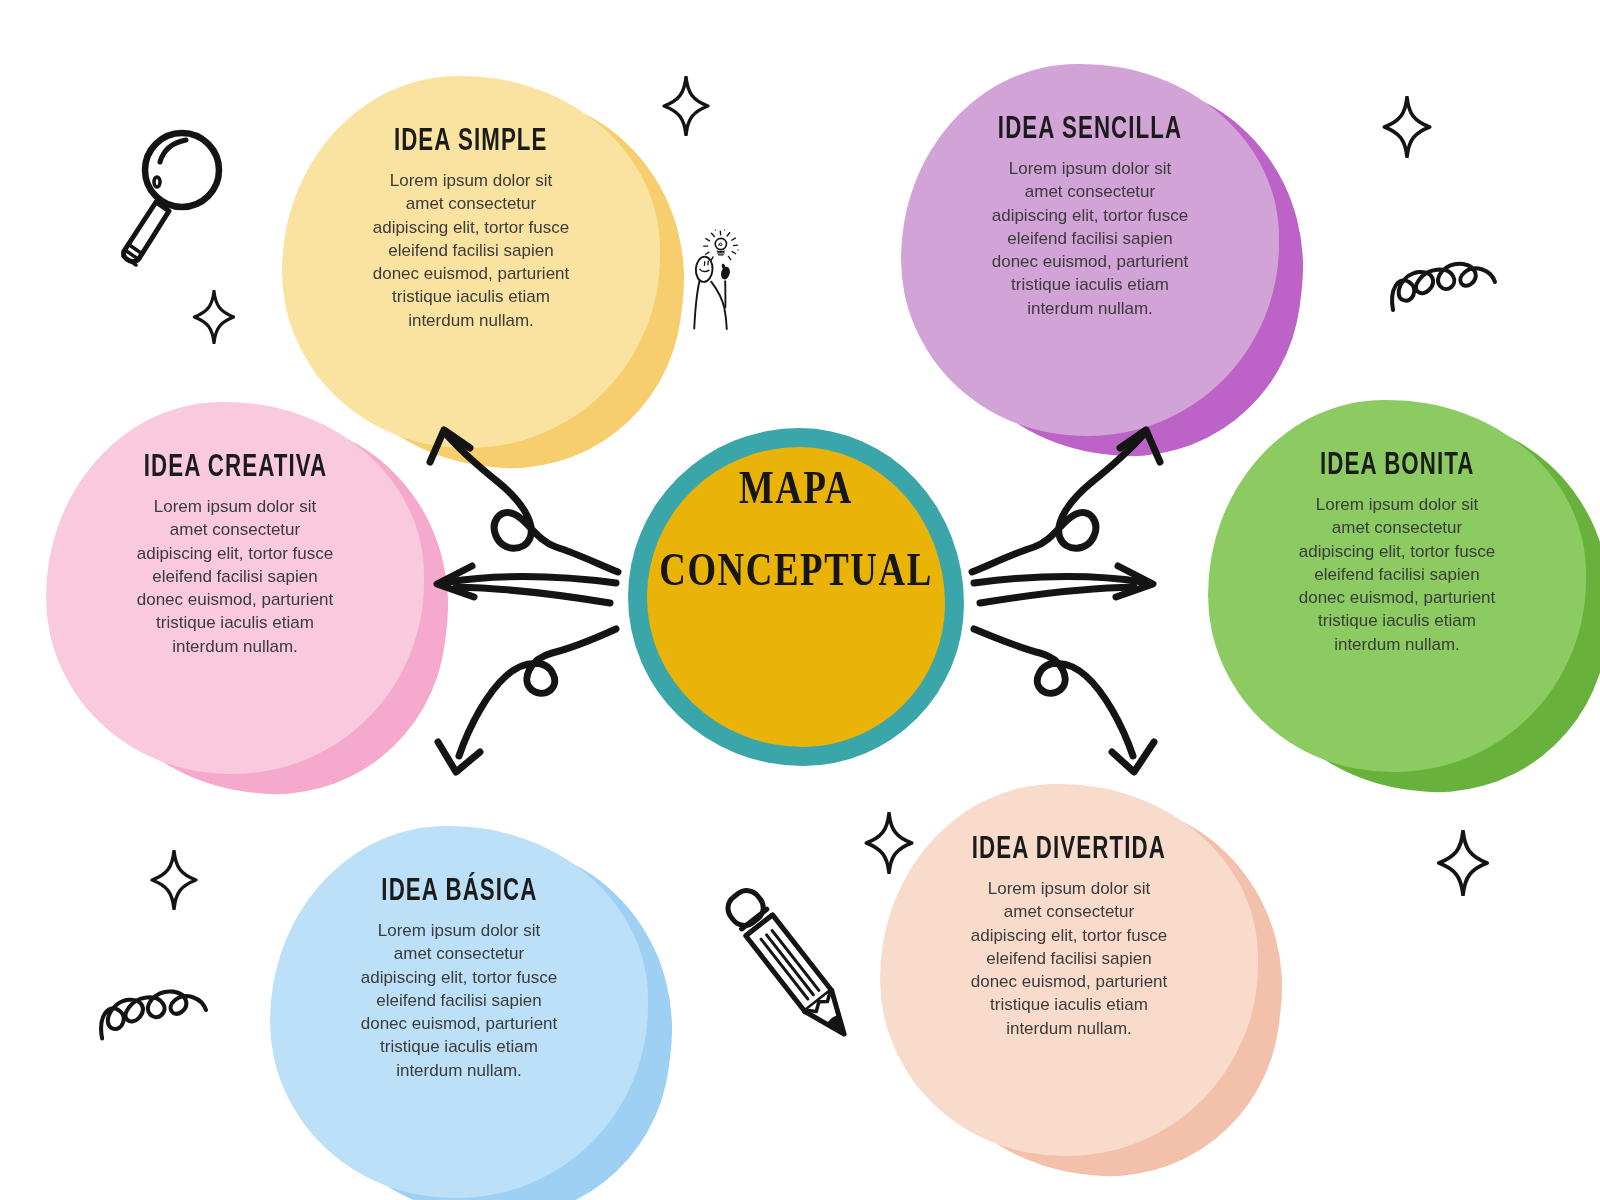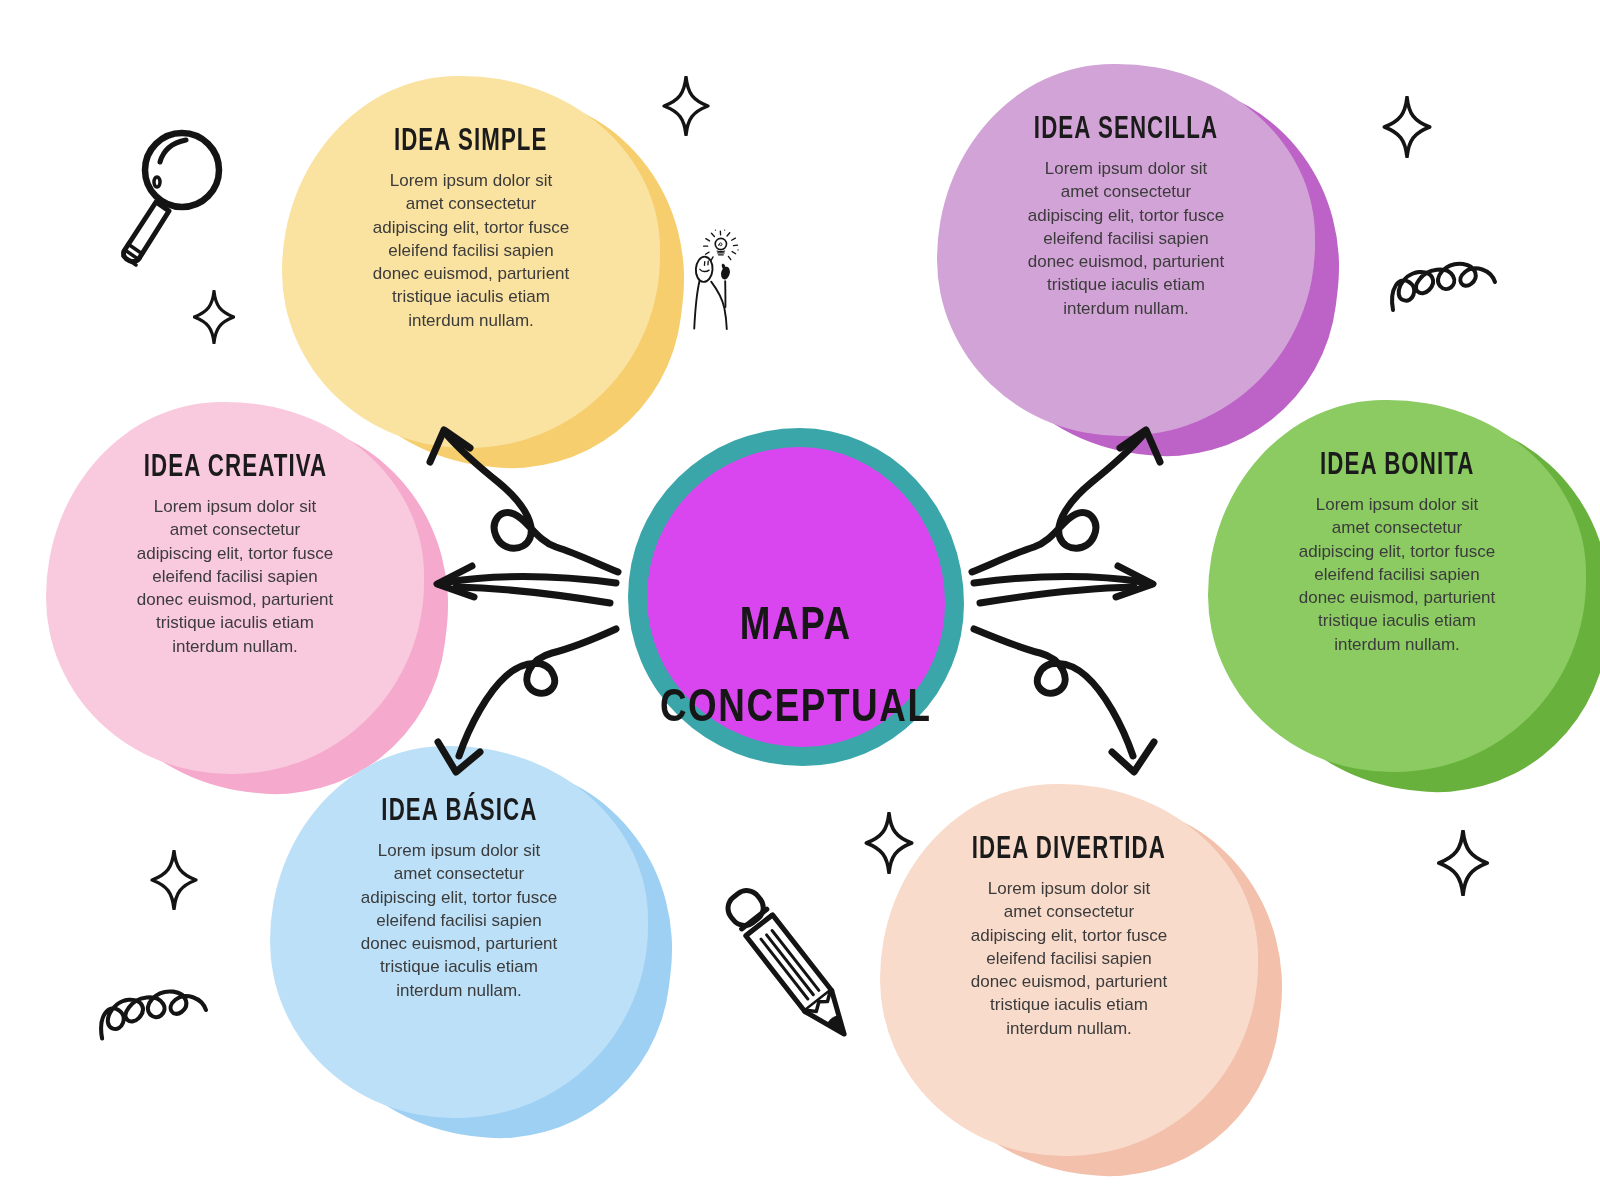--- a/index.html
+++ b/index.html
@@ -26,23 +26,23 @@
   .bubble-title {
     font-size: 31px; font-weight: 700; letter-spacing: 1.5px;
     transform: scaleX(.72); white-space: nowrap; color: #1b1b1b;
   }
   .bubble-body {
     margin-top: 11px; font-size: 17px; line-height: 1.37;
     color: #3b3b3b; white-space: pre-line;
   }
   .center-circle {
     position: absolute; left: 628px; top: 428px; width: 336px; height: 338px;
-    background: #d946ef; border: 19px solid var(--teal, #3BA6AA);
+    background: #eab308; border: 19px solid var(--teal, #3BA6AA);
     border-radius: 51% 49% 48% 52% / 50% 52% 48% 50%;
-    z-index: 3; display: flex; align-items: flex-end; justify-content: center;
+    z-index: 3; display: flex; align-items: flex-start; justify-content: center; font-family: Liberation Serif, serif;
   }
   .center-title {
     font-size: 46px; font-weight: 700; letter-spacing: 2px; line-height: 1.78;
     transform: scaleX(.8); text-align: center; white-space: pre-line; color: #161616;
   }
   svg.layer { position: absolute; pointer-events: none; }
   .figure-layer { left: 680px; top: 90px; z-index: 2; }
   .arrows-layer { left: 0; top: 0; z-index: 6; }
   .doodle { position: absolute; z-index: 2; color: var(--ink, #141414); }
 </style>
@@ -65,21 +65,21 @@
       <div class="bubble-body">Lorem ipsum dolor sit
 amet consectetur
 adipiscing elit, tortor fusce
 eleifend facilisi sapien
 donec euismod, parturient
 tristique iaculis etiam
 interdum nullam.</div>
     </div>
   </div>
 
-  <div class="bubble" style="left: 937px; top: 64px; --fill: #D2A3D6; --shadow: #BD62C6;">
+  <div class="bubble" style="left: 901px; top: 64px; --fill: #D2A3D6; --shadow: #BD62C6;">
     <div class="blob-shadow"></div>
     <div class="blob-main"></div>
     <div class="bubble-content">
       <div class="bubble-title">IDEA SENCILLA</div>
       <div class="bubble-body">Lorem ipsum dolor sit
 amet consectetur
 adipiscing elit, tortor fusce
 eleifend facilisi sapien
 donec euismod, parturient
 tristique iaculis etiam
@@ -110,21 +110,21 @@
       <div class="bubble-body">Lorem ipsum dolor sit
 amet consectetur
 adipiscing elit, tortor fusce
 eleifend facilisi sapien
 donec euismod, parturient
 tristique iaculis etiam
 interdum nullam.</div>
     </div>
   </div>
 
-  <div class="bubble" style="left: 270px; top: 746px; --fill: #BCE0F8; --shadow: #9DD0F3;">
+  <div class="bubble" style="left: 270px; top: 826px; --fill: #BCE0F8; --shadow: #9DD0F3;">
     <div class="blob-shadow"></div>
     <div class="blob-main"></div>
     <div class="bubble-content">
       <div class="bubble-title">IDEA BÁSICA</div>
       <div class="bubble-body">Lorem ipsum dolor sit
 amet consectetur
 adipiscing elit, tortor fusce
 eleifend facilisi sapien
 donec euismod, parturient
 tristique iaculis etiam

